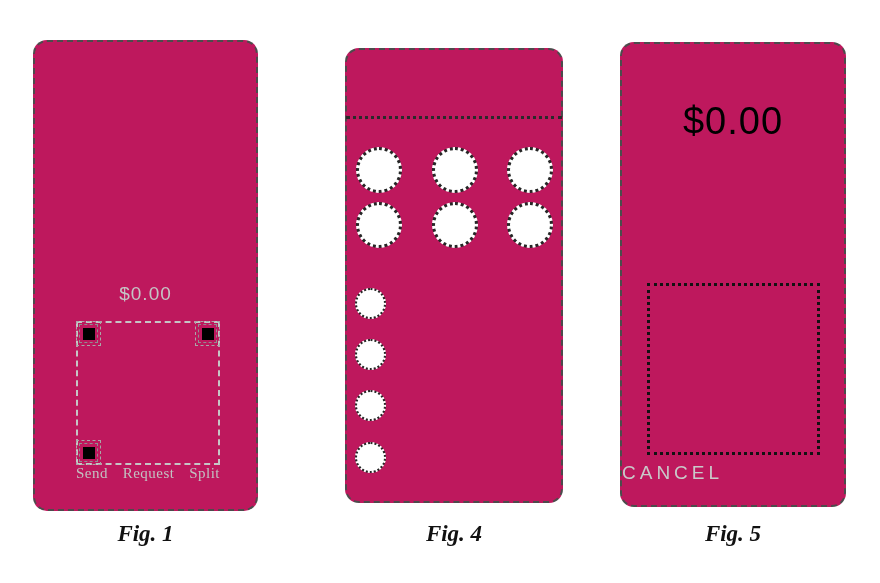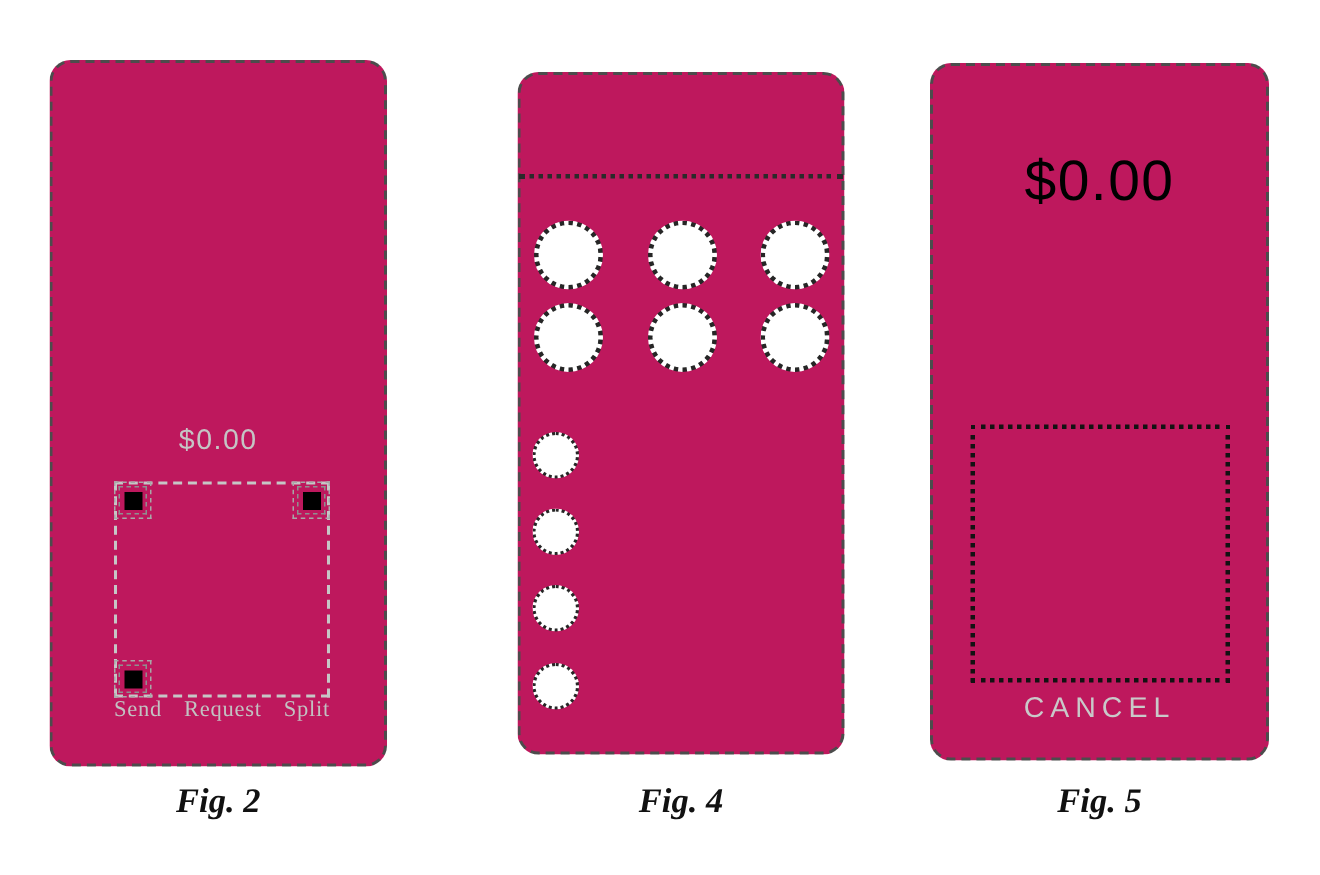--- a/index.html
+++ b/index.html
@@ -140,21 +140,21 @@
     top: 239px;
     width: 173px;
     height: 172px;
     box-sizing: border-box;
     border: 3px dotted #121212;
   }
   .cancel-label {
     position: absolute;
     left: 0; right: 0;
     top: 418px;
-    text-align: center;
+    text-align: left;
     font-size: 19px;
     letter-spacing: 4px;
     color: #c9c9c9;
     cursor: pointer;
   }
 </style>
 </head>
 <body>
 
 <div class="canvas">
@@ -179,21 +179,21 @@
         </div>
       </div>
     </div>
 
     <div class="actions-row">
       <span>Send</span>
       <span>Request</span>
       <span>Split</span>
     </div>
   </div>
-  <div class="caption caption-3">Fig. 2</div>
+  <div class="caption caption-3">Fig. 1</div>
 
   <div class="phone phone-fig4">
     <div class="header-divider"></div>
 
     <div class="bubble bubble-lg" style="left:9px;  top:97px;"></div>
     <div class="bubble bubble-lg" style="left:85px; top:97px;"></div>
     <div class="bubble bubble-lg" style="left:160px;top:97px;"></div>
     <div class="bubble bubble-lg" style="left:9px;  top:152px;"></div>
     <div class="bubble bubble-lg" style="left:85px; top:152px;"></div>
     <div class="bubble bubble-lg" style="left:160px;top:152px;"></div>

